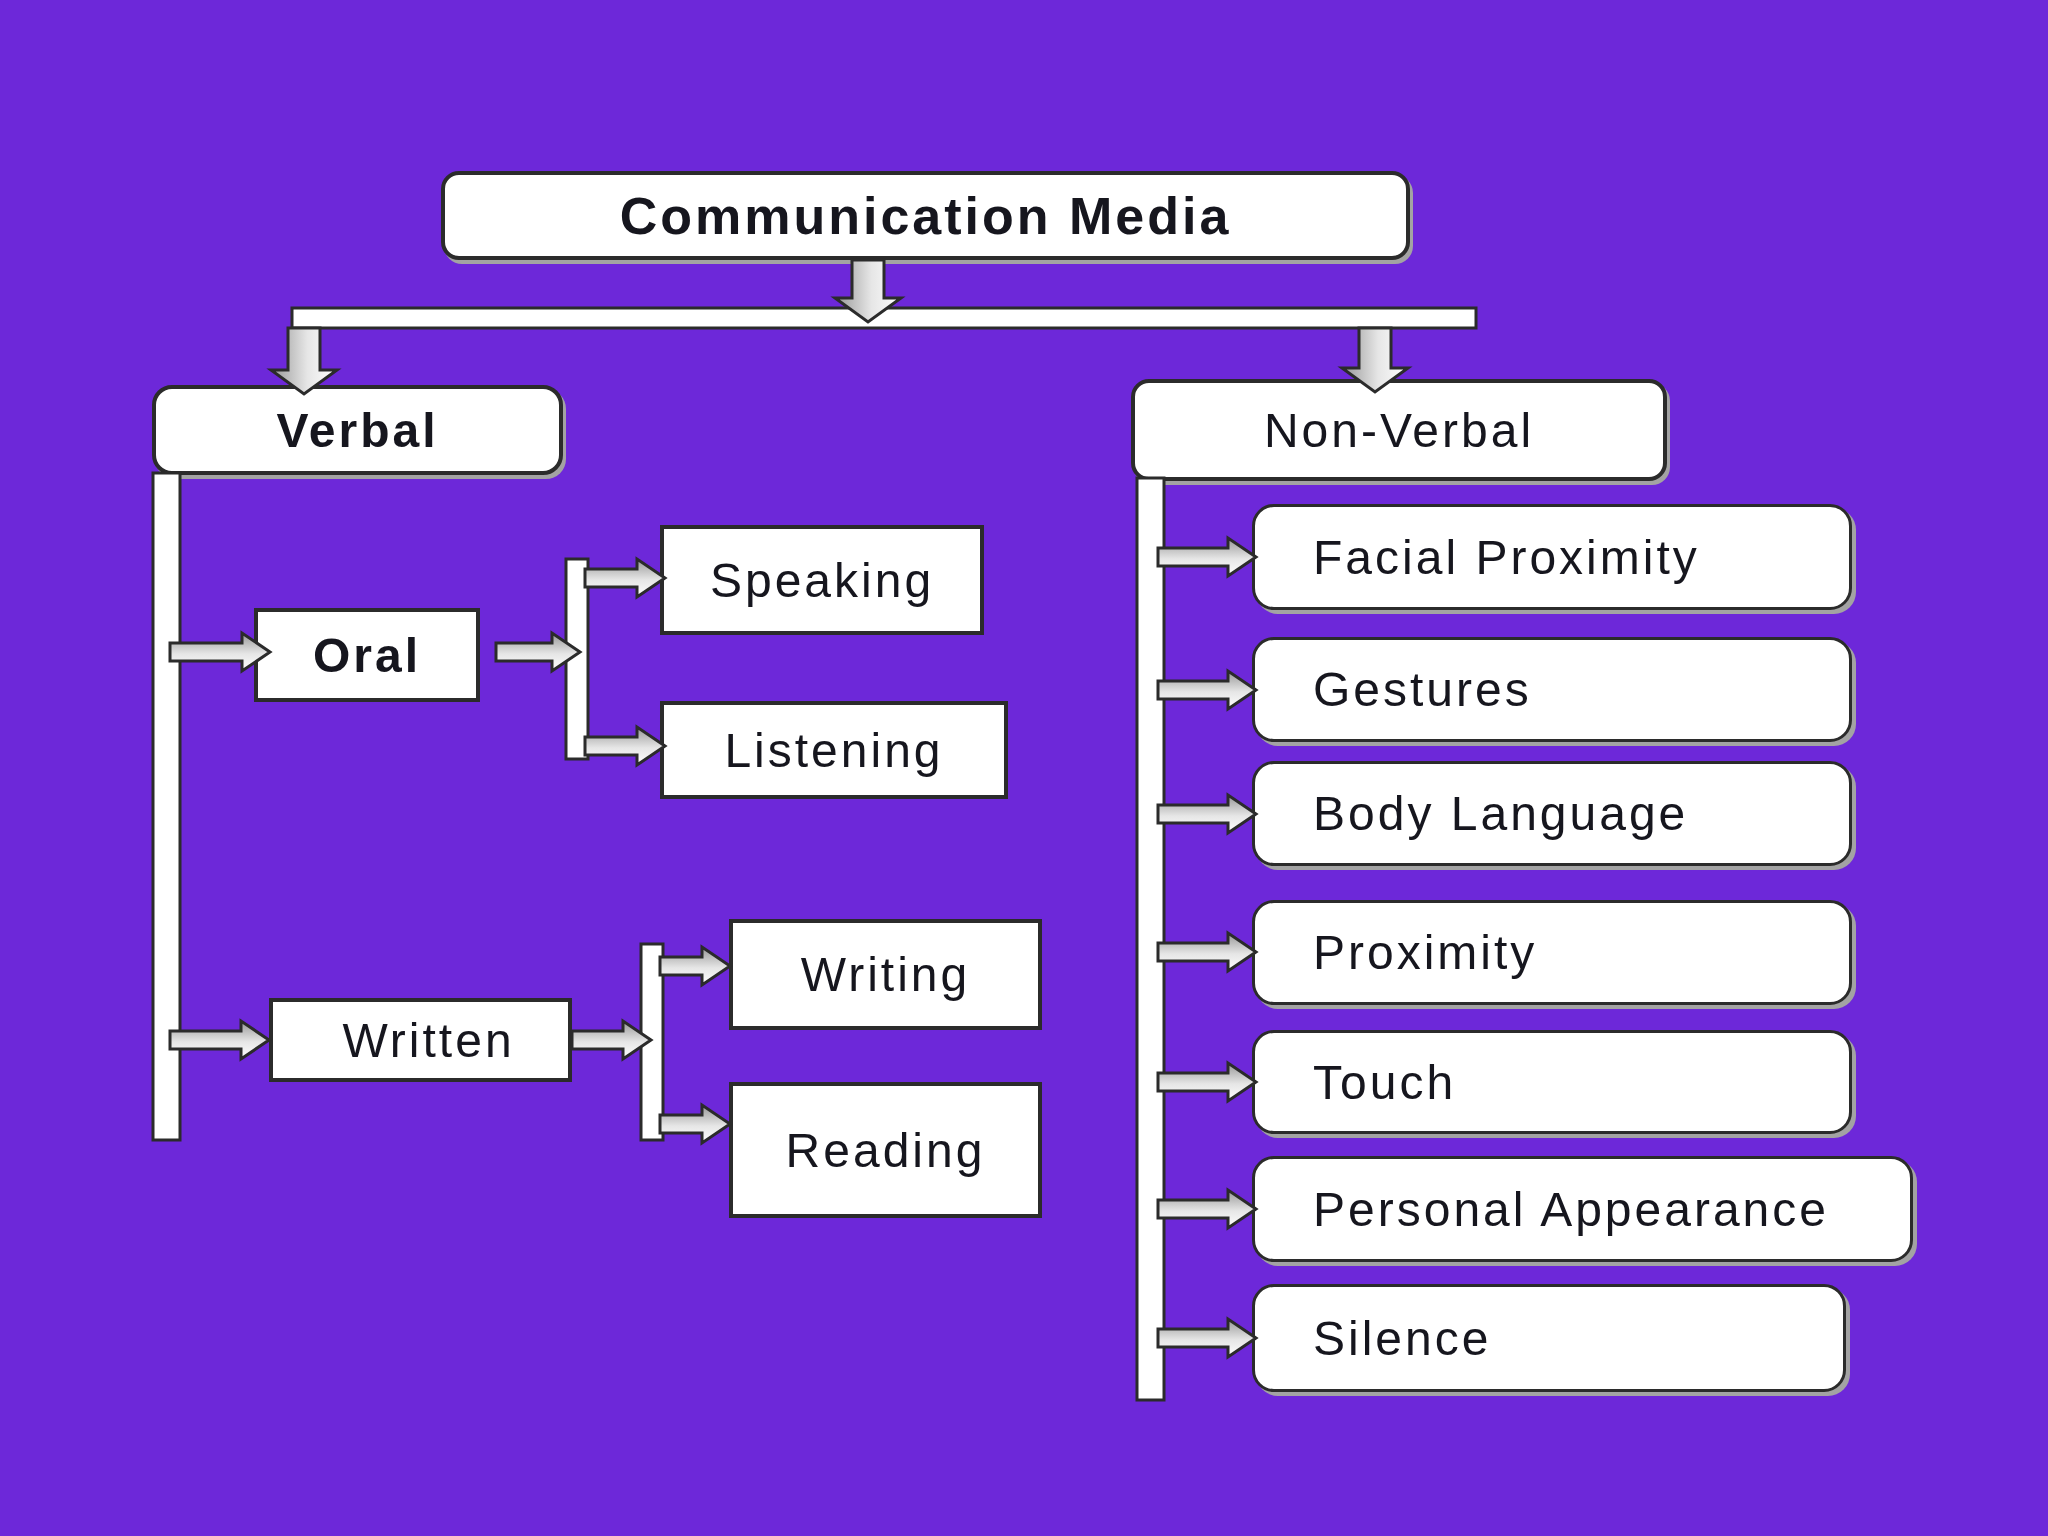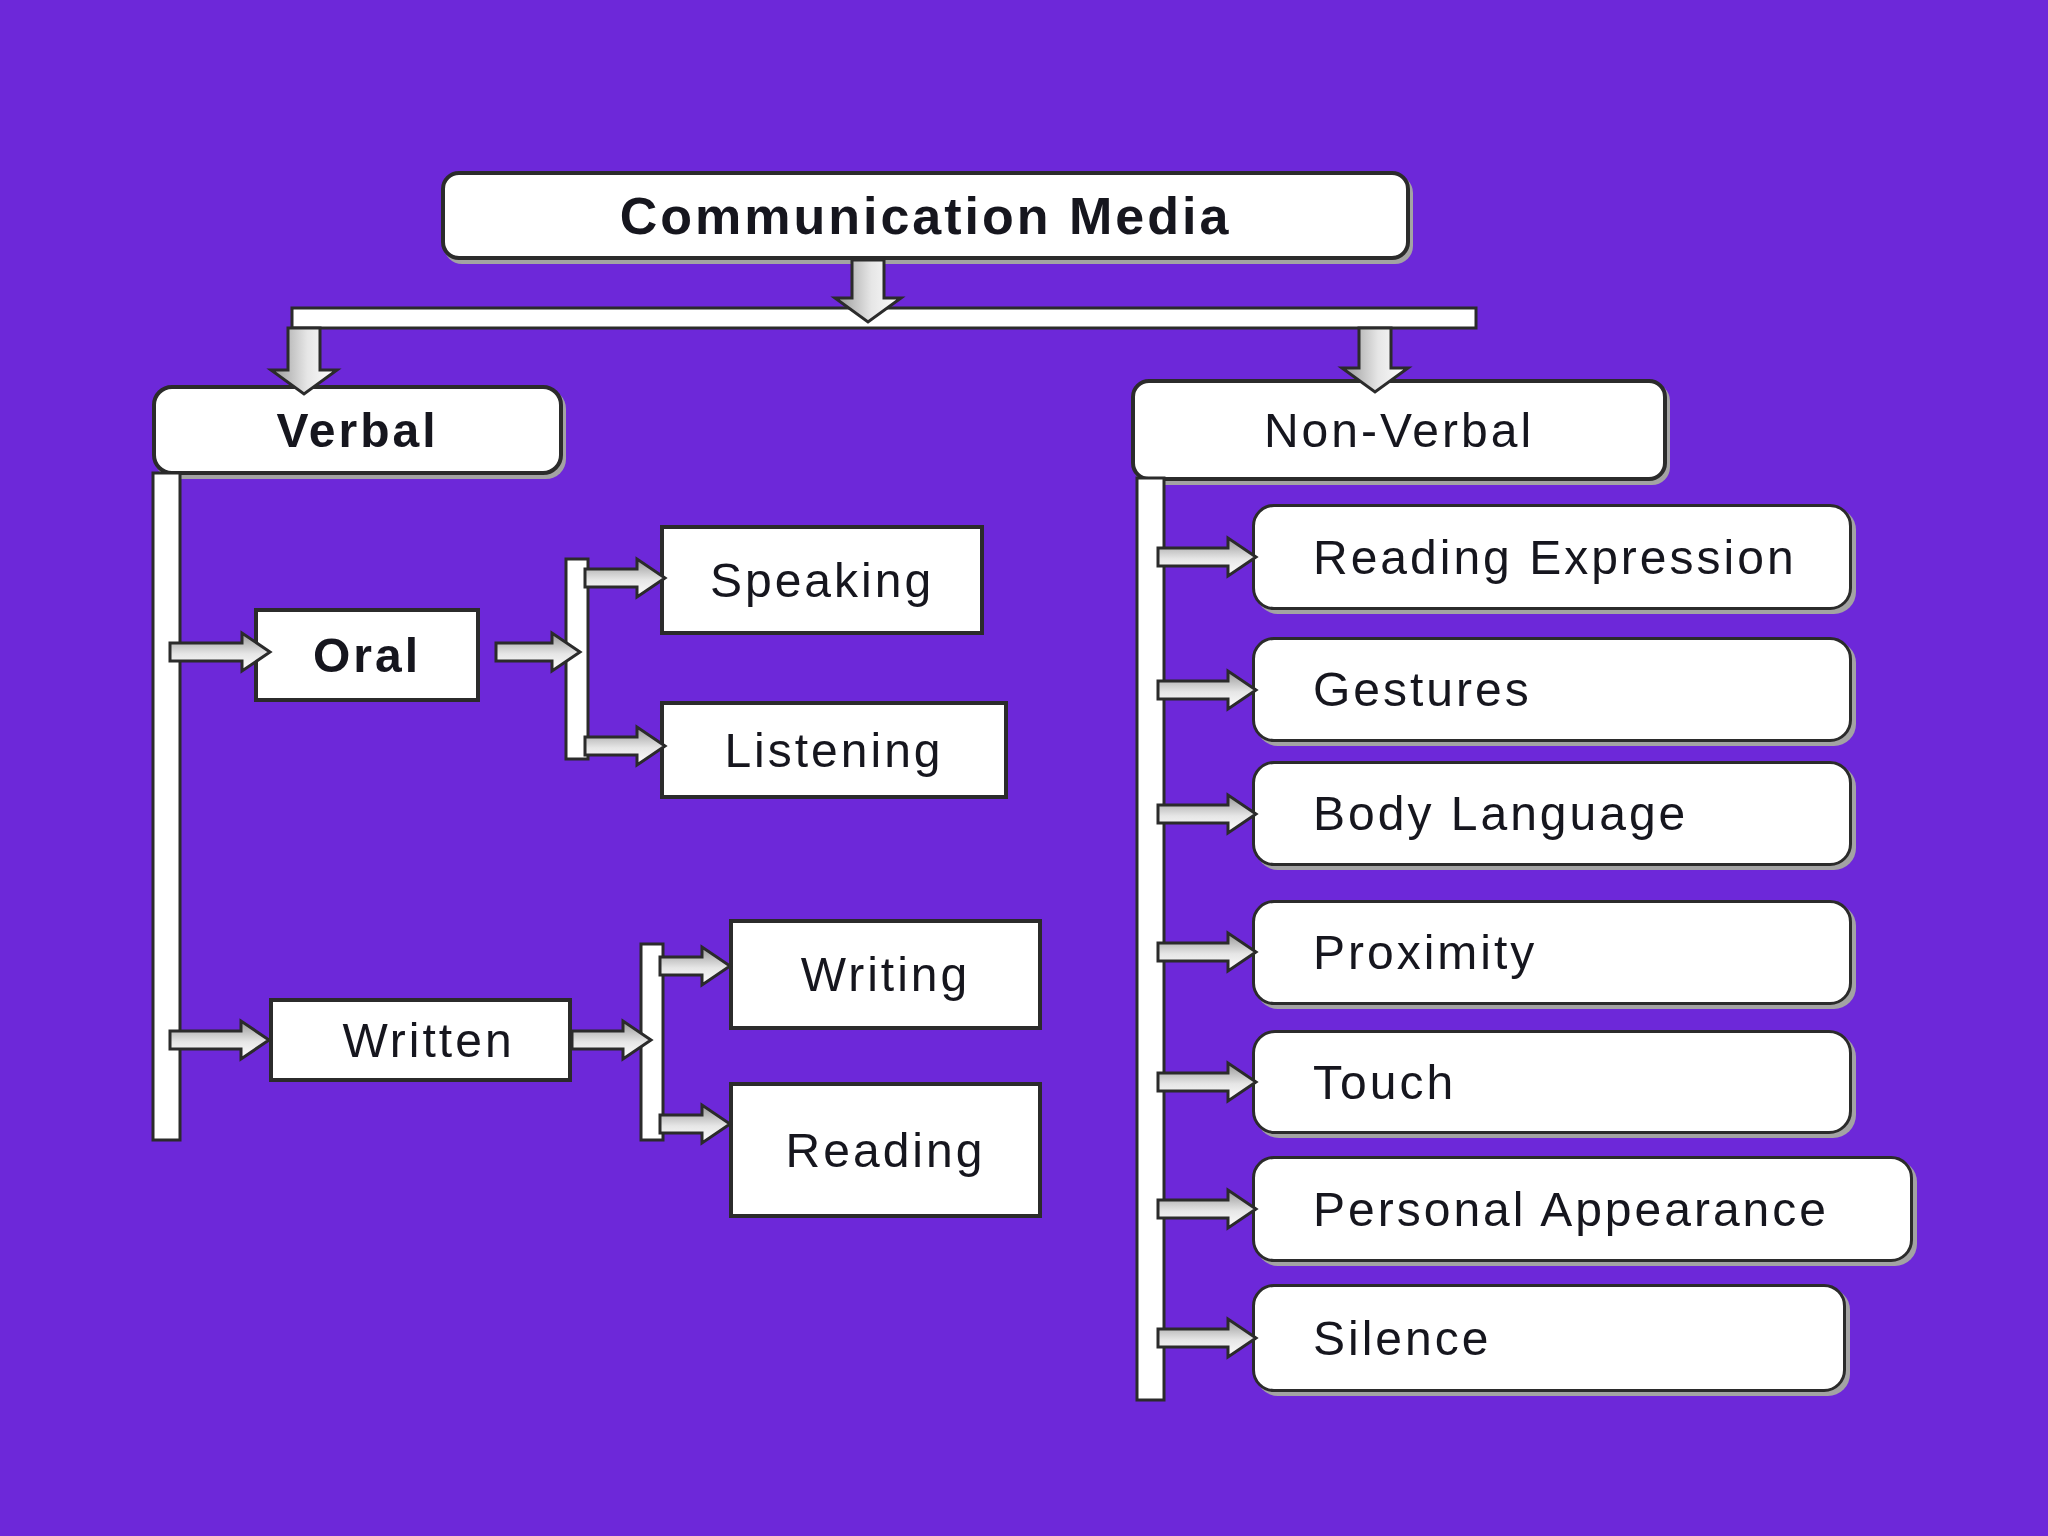--- a/index.html
+++ b/index.html
@@ -57,32 +57,32 @@
 
   <div class="box square" style="left:729px;top:919px;width:313px;height:111px;">
     <span>Writing</span>
   </div>
 
   <div class="box square" style="left:729px;top:1082px;width:313px;height:136px;">
     <span>Reading</span>
   </div>
 
   <div class="box item" style="left:1252px;top:504px;width:600px;height:106px;">
-    <span>Reading Expression</span>
+    <span>Facial Proximity</span>
   </div>
   <div class="box item" style="left:1252px;top:637px;width:600px;height:105px;">
     <span>Gestures</span>
   </div>
   <div class="box item" style="left:1252px;top:761px;width:600px;height:105px;">
     <span>Body Language</span>
   </div>
   <div class="box item" style="left:1252px;top:900px;width:600px;height:105px;">
     <span>Proximity</span>
   </div>
-  <div class="box item" style="left:1252px;top:1030px;width:600px;height:104px;border-radius:23px;">
+  <div class="box item" style="left:1252px;top:1030px;width:600px;height:104px;">
     <span>Touch</span>
   </div>
   <div class="box item" style="left:1252px;top:1156px;width:661px;height:106px;">
     <span>Personal Appearance</span>
   </div>
   <div class="box item" style="left:1252px;top:1284px;width:594px;height:108px;">
     <span>Silence</span>
   </div>
 
   <svg id="connector-layer" width="2048" height="1536" viewBox="0 0 2048 1536">

